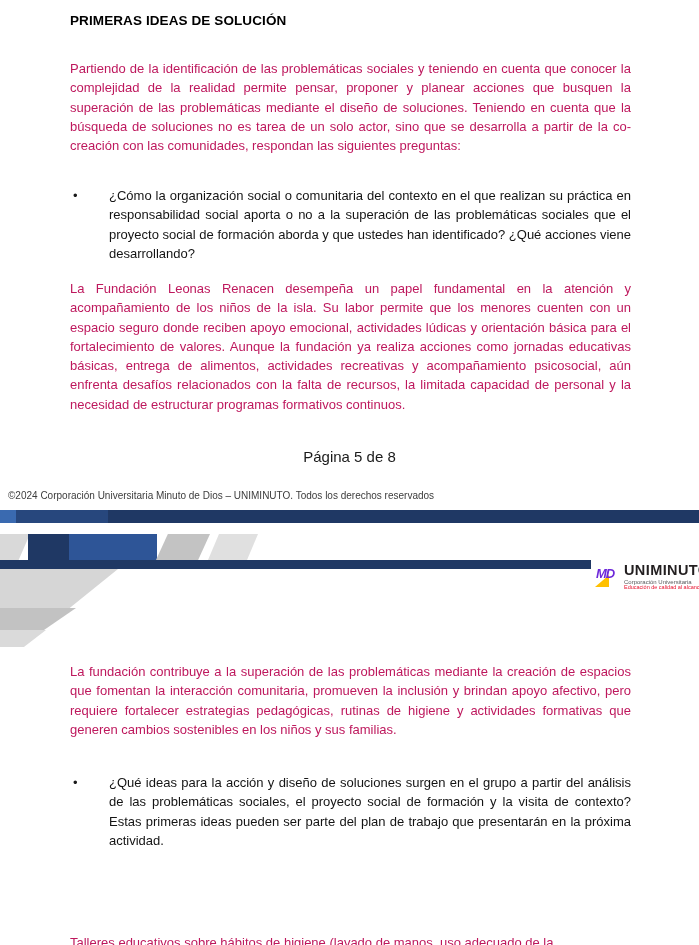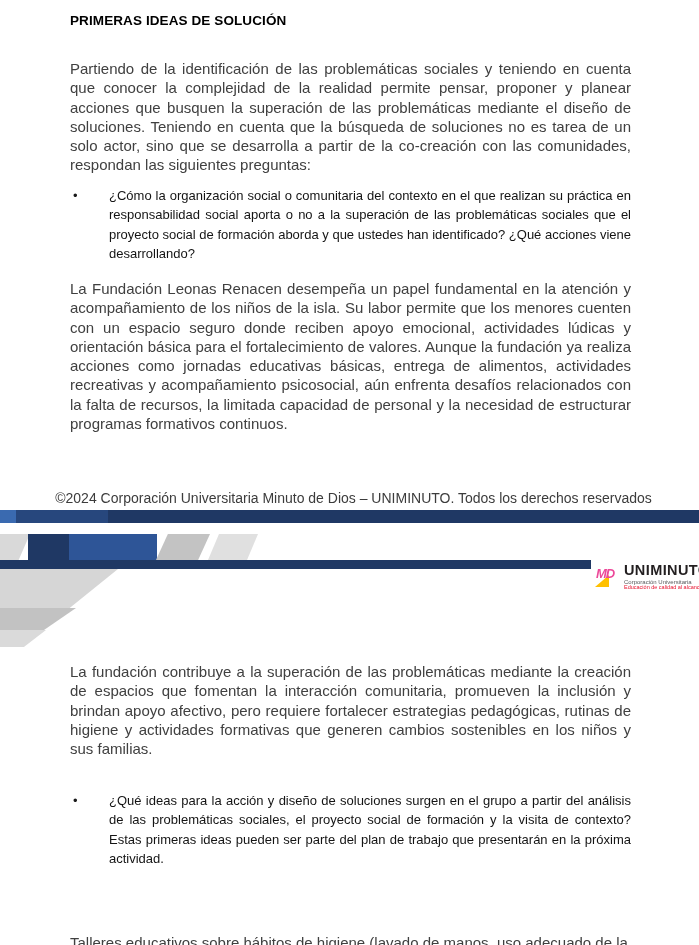--- a/index.html
+++ b/index.html
@@ -3,52 +3,52 @@
 <meta charset="utf-8">
 <style>
   * { margin:0; padding:0; box-sizing:border-box; }
   html,body { background:#ffffff; }
   body { font-family:"Liberation Sans", sans-serif; color:#1a1a1a; }
   .page {
     position:relative; width:699px; height:945px;
     background:#ffffff; overflow:hidden; margin:3px auto;
   }
   .abs { position:absolute; }
-  .para { font-size:15px; line-height:19.3px; text-align:justify; color:#404040; }
+  .para { font-size:13px; line-height:19.3px; text-align:justify; color:#be185d; }
   .heading { font-size:13.5px; font-weight:bold; color:#000; letter-spacing:.1px; }
 
   
   .bullet-row { display:flex;gap:15px; }
   .bullet-marker { flex:none; width:24px; font-size:13px; line-height:19.3px; padding-left:3px; }
   .bullet-marker::before { content:"\2022"; }
   .bullet-text { flex:1; font-size:13px; line-height:19.3px; text-align:justify; color:#141414; }
 
   .page-indicator { left:0; right:0; text-align:center; font-size:15px; color:#1a1a1a; }
-  .copyright { left:8px; right:0; text-align:center; font-size:14px; color:#3c3c3c; }
+  .copyright { left:8px; right:0; font-size:10px; color:#3c3c3c; }
   .band-top-main   { top:507px; left:0; width:699px; height:13px; background:#1f3864; }
   .band-top-accent { top:507px; left:0; width:16px;  height:13px; background:#3a6ab0; }
   .band-top-mid    { top:507px; left:16px; width:92px; height:13px; background:#27477d; }
 
   .ch-gray-a { top:531px; left:0;     width:30px; height:26px; background:#d9d9d9; clip-path:polygon(0 0,100% 0,62% 100%,0 100%); }
   .sq-navy   { top:531px; left:28px;  width:41px; height:26px; background:#1f3864; }
   .sq-blue   { top:531px; left:69px;  width:88px; height:26px; background:#2e5597; }
   .ch-gray-b { top:531px; left:156px; width:54px; height:26px; background:#c3c3c3; clip-path:polygon(22% 0,100% 0,78% 100%,0 100%); }
   .ch-gray-c { top:531px; left:208px; width:50px; height:26px; background:#e0e0e0; clip-path:polygon(22% 0,100% 0,78% 100%,0 100%); }
 
   .band-line { top:557px; left:0; width:699px; height:9px; background:#1f3864; }
 
   .stair-1 { top:566px; left:0; width:118px; height:40px; background:#d6d6d6; clip-path:polygon(0 0,100% 0,58% 100%,0 100%); }
   .stair-2 { top:605px; left:0; width:76px;  height:23px; background:#c2c2c2; clip-path:polygon(0 0,100% 0,56% 100%,0 100%); }
   .stair-3 { top:627px; left:0; width:46px;  height:17px; background:#dadada; clip-path:polygon(0 0,100% 0,52% 100%,0 100%); }
 
   
   .logo { top:545px; left:591px; width:140px; height:58px; background:#ffffff; display:flex; align-items:center; gap:4px; padding-left:4px; }
   .logo-mark { position:relative; flex:none; width:25px; height:24px; }
   .mark-yellow { position:absolute; left:0; bottom:2px; width:14px; height:12px; background:#ffc000; clip-path:polygon(0 100%,100% 0,100% 100%); }
-  .mark-text { position:absolute; left:1px; top:1px; font-size:13px; font-weight:bold; font-style:italic; color:#ec4899; letter-spacing:-1px; }
+  .mark-text { position:absolute; left:1px; top:1px; font-size:13px; font-weight:bold; font-style:italic; color:#6d28d9; letter-spacing:-1px; }
   .logo-text-col { display:flex; flex-direction:column; line-height:1.05; }
   .logo-name { font-size:14.5px; font-weight:800; color:#231f20; letter-spacing:.4px; white-space:nowrap; }
   .logo-sub1 { font-size:6px; color:#58595b; white-space:nowrap; margin-top:1px; }
   .logo-sub2 { font-size:5.5px; color:#e8112d; white-space:nowrap; }
 </style>
 </head>
 <body>
 
 <div class="page">
 
@@ -56,20 +56,21 @@
 
   <p class="abs para" style="top:56px; left:70px; width:561px;">Partiendo de la identificación de las problemáticas sociales y teniendo en cuenta que conocer la complejidad de la realidad permite pensar, proponer y planear acciones que busquen la superación de las problemáticas mediante el diseño de soluciones. Teniendo en cuenta que la búsqueda de soluciones no es tarea de un solo actor, sino que se desarrolla a partir de la co-creación con las comunidades, respondan las siguientes preguntas:</p>
 
   <div class="abs bullet-row" style="top:183px; left:70px; width:561px;">
     <span class="bullet-marker"></span>
     <span class="bullet-text">¿Cómo la organización social o comunitaria del contexto en el que realizan su práctica en responsabilidad social aporta o no a la superación de las problemáticas sociales que el proyecto social de formación aborda y que ustedes han identificado? ¿Qué acciones viene desarrollando?</span>
   </div>
 
   <p class="abs para" style="top:276px; left:70px; width:561px;">La Fundación Leonas Renacen desempeña un papel fundamental en la atención y acompañamiento de los niños de la isla. Su labor permite que los menores cuenten con un espacio seguro donde reciben apoyo emocional, actividades lúdicas y orientación básica para el fortalecimiento de valores. Aunque la fundación ya realiza acciones como jornadas educativas básicas, entrega de alimentos, actividades recreativas y acompañamiento psicosocial, aún enfrenta desafíos relacionados con la falta de recursos, la limitada capacidad de personal y la necesidad de estructurar programas formativos continuos.</p>
 
+  <div class="abs page-indicator" style="top:445px;">Página 5 de 8</div>
 
   <div class="abs copyright" style="top:487px;">©2024 Corporación Universitaria Minuto de Dios – UNIMINUTO. Todos los derechos reservados</div>
 
   <div>
     <div class="abs band-top-main"></div>
     <div class="abs band-top-accent"></div>
     <div class="abs band-top-mid"></div>
 
     <div class="abs ch-gray-a"></div>
     <div class="abs sq-navy"></div>
@@ -91,21 +92,21 @@
       <div class="logo-text-col">
         <div class="logo-name">UNIMINUTO</div>
         <div class="logo-sub1">Corporación Universitaria</div>
         <div class="logo-sub2">Educación de calidad al alcance de todos</div>
       </div>
     </div>
   </div>
 
   <p class="abs para" style="top:659px; left:70px; width:561px;">La fundación contribuye a la superación de las problemáticas mediante la creación de espacios que fomentan la interacción comunitaria, promueven la inclusión y brindan apoyo afectivo, pero requiere fortalecer estrategias pedagógicas, rutinas de higiene y actividades formativas que generen cambios sostenibles en los niños y sus familias.</p>
 
-  <div class="abs bullet-row" style="top:788px; left:70px; width:561px;">
+  <div class="abs bullet-row" style="top:770px; left:70px; width:561px;">
     <span class="bullet-marker"></span>
     <span class="bullet-text">¿Qué ideas para la acción y diseño de soluciones surgen en el grupo a partir del análisis de las problemáticas sociales, el proyecto social de formación y la visita de contexto? Estas primeras ideas pueden ser parte del plan de trabajo que presentarán en la próxima actividad.</span>
   </div>
 
 
   <p class="abs para" style="top:930px; left:70px; width:561px;">Talleres educativos sobre hábitos de higiene (lavado de manos, uso adecuado de la</p>
 
 </div>
 
 </body></html>

